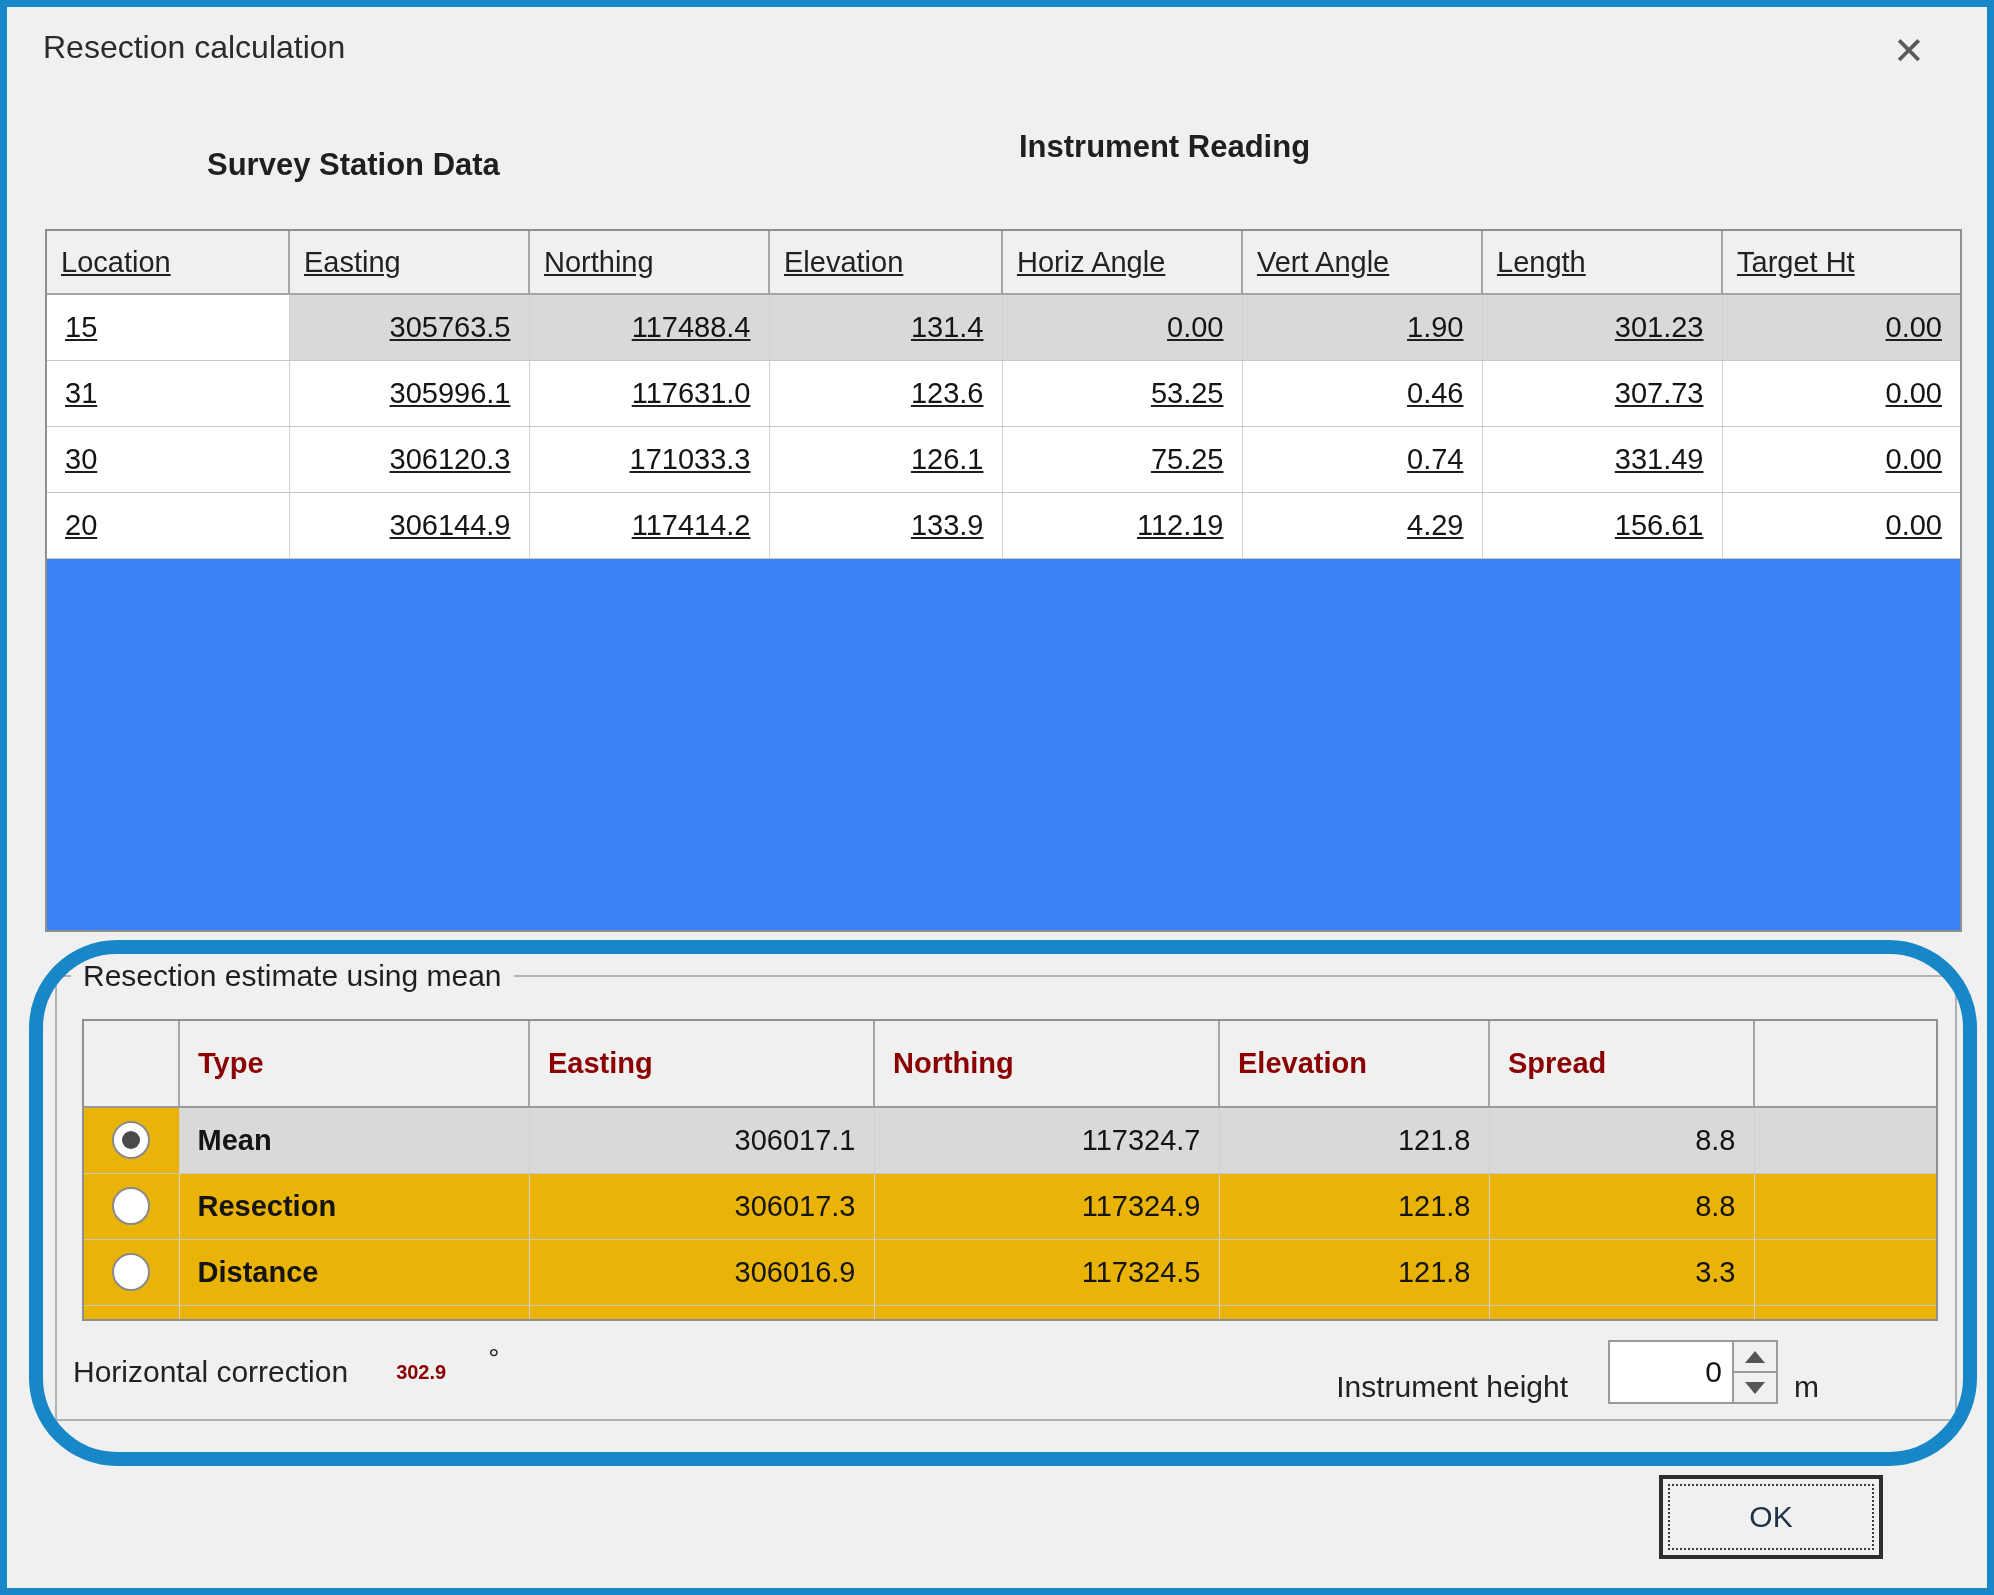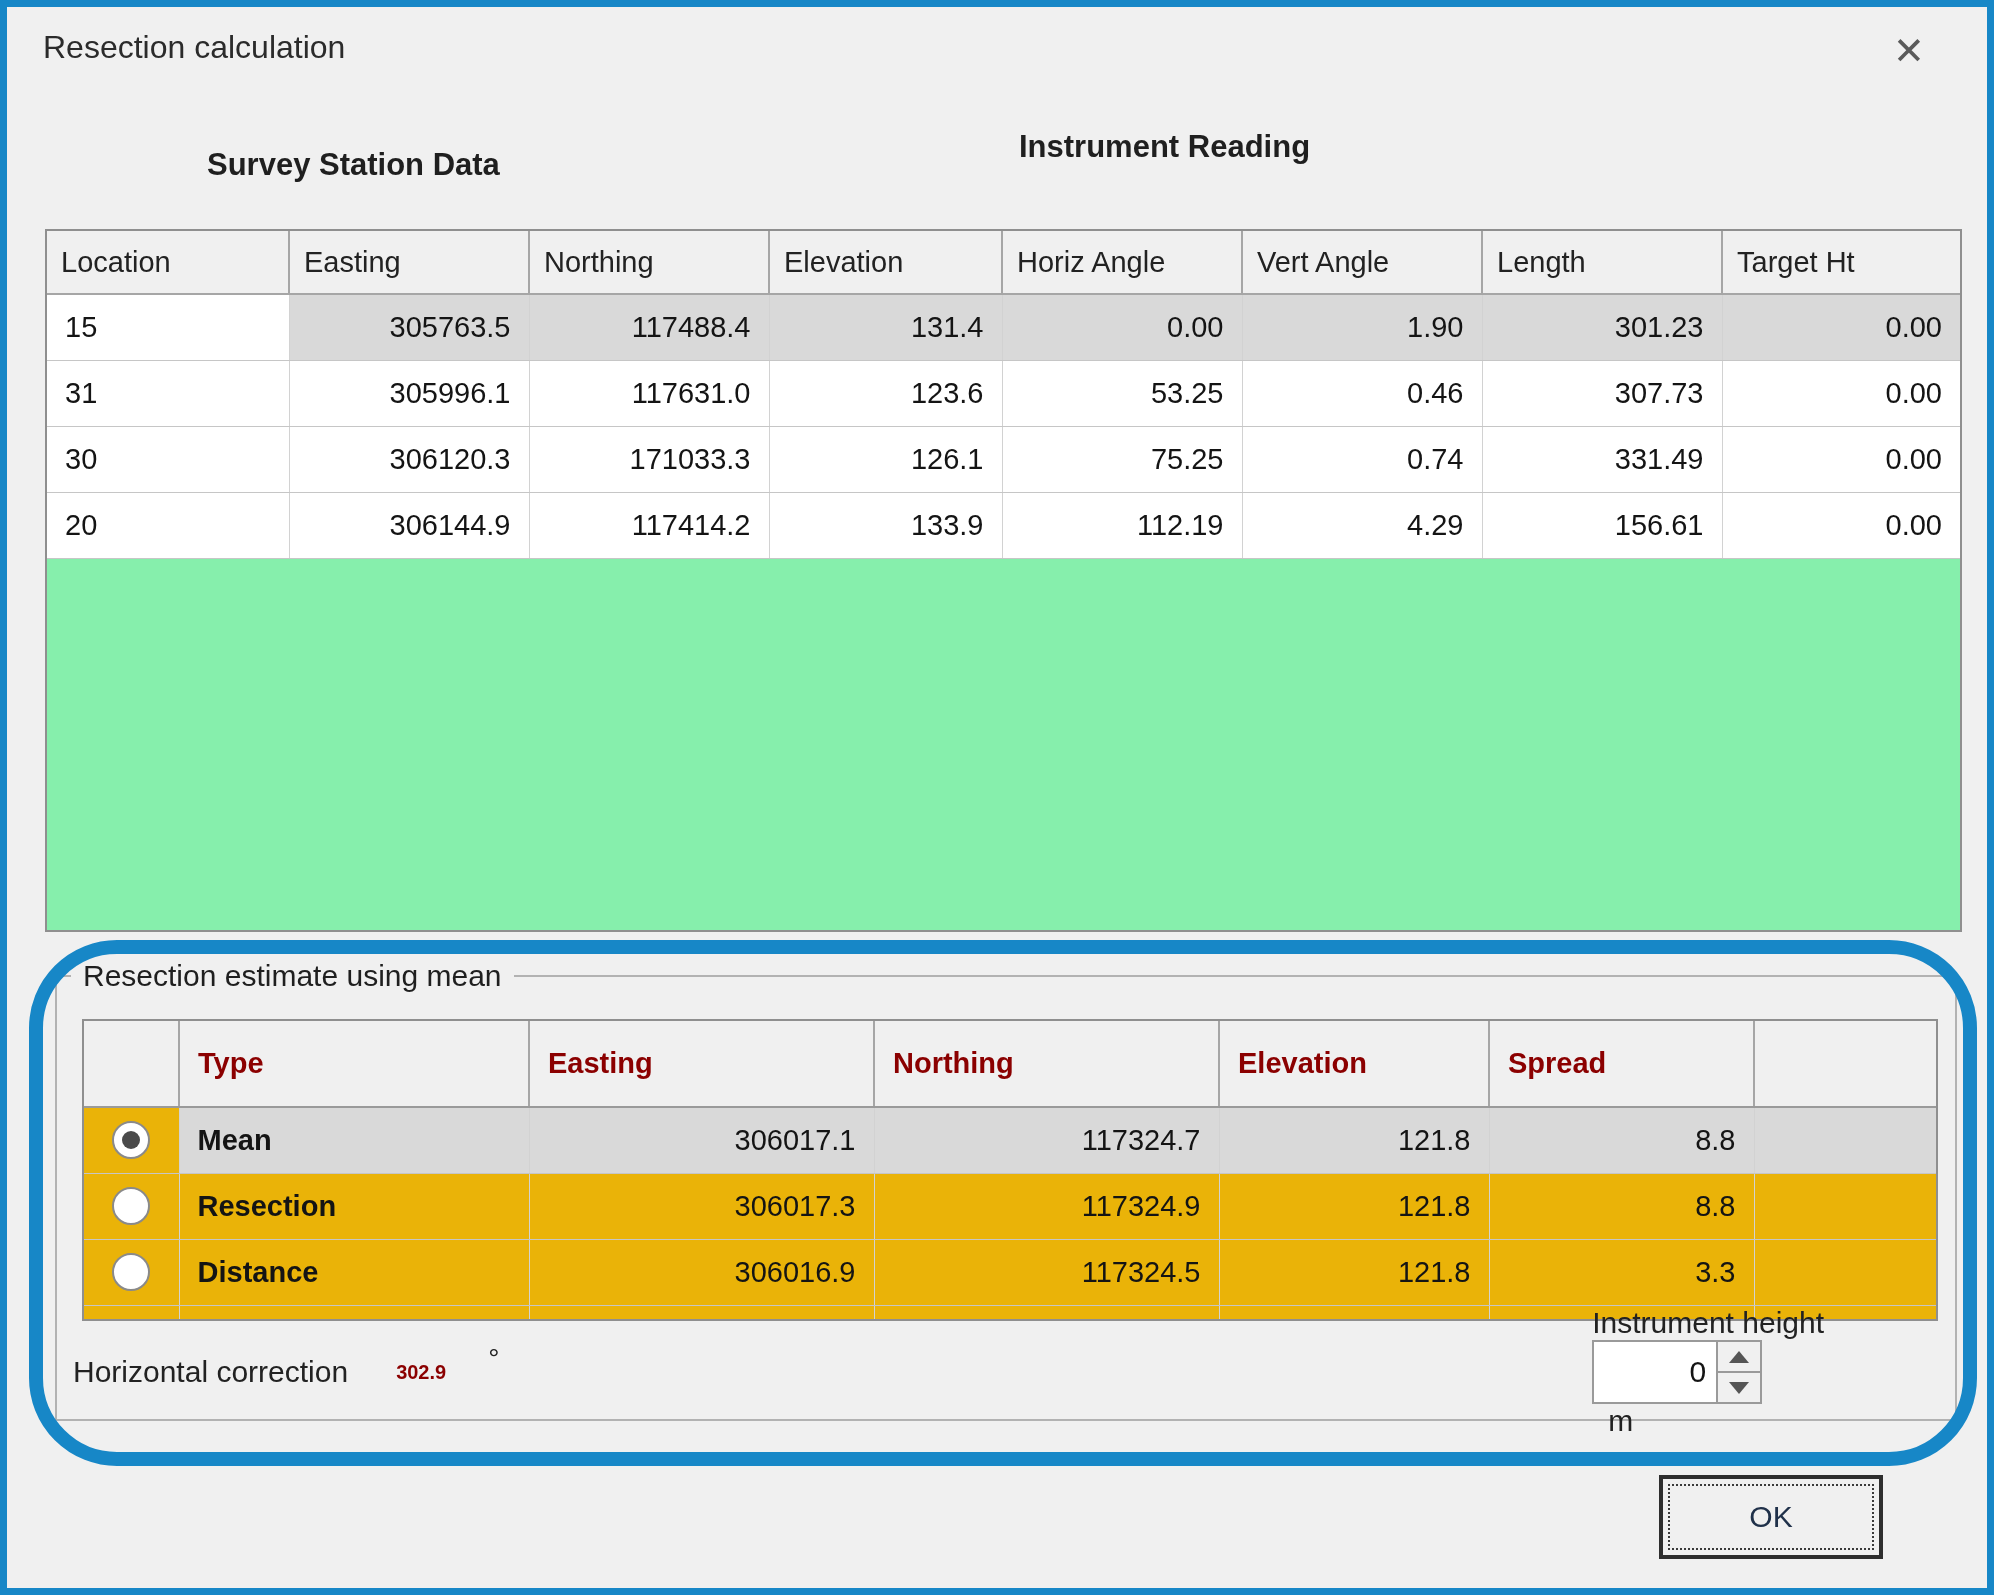--- a/index.html
+++ b/index.html
@@ -28,22 +28,23 @@
     cursor: default;
   }
   
   .sec-hdr { position: absolute; font-size: 31px; font-weight: bold; color: #1f1f1f; }
   .sec-hdr.survey { left: 200px; top: 140px; }
   .sec-hdr.instrument { left: 1012px; top: 122px; }
   
   .main-grid {
     position: absolute; left: 38px; top: 222px;
     width: 1917px; height: 703px;
-    background: #86efac;
+    background: #3b82f6;
     border: 2px solid #8f8f8f;
+    text-decoration: underline;
   }
   table { border-collapse: collapse; table-layout: fixed; width: 100%; }
   .main-grid table { font-size: 29px; }
   .main-grid th {
     height: 63px; background: #f0f0f0; font-weight: normal;
     text-align: left; padding: 0 14px; color: #222;
     border-right: 2px solid #a6a6a6; border-bottom: 2px solid #a6a6a6;
   }
   .main-grid th:last-child { border-right: none; }
   .main-grid td {
@@ -98,21 +99,21 @@
     border-radius: 50%; background: #4a4a4a;
   }
   
   .bottom-bar {
     position: absolute; left: 16px; right: 20px; bottom: 12px;
     height: 70px; display: flex; align-items: center;
   }
   .hc-label { font-size: 30px; color: #222; }
   .hc-value { font-size: 20px; font-weight: bold; color: #8b0000; margin-left: 48px; }
   .hc-unit  { font-size: 28px; color: #222; margin-left: 42px; align-self: flex-start; margin-top: 6px; }
-  .ih-group { margin-left: auto; display: flex; align-items: flex-start; margin-right: 71px; flex-direction: column; }
+  .ih-group { margin-left: auto; display: flex; align-items: flex-end; margin-right: 116px; }
   .ih-label { font-size: 30px; color: #222; margin-right: 40px; }
   .spinner { display: flex; height: 64px; border: 2px solid #9a9a9a; background: #ffffff; }
   .spin-input {
     width: 122px; height: 100%; border: none; outline: none;
     text-align: right; padding-right: 10px;
     font-size: 30px; font-family: "Liberation Sans", sans-serif; color: #141414;
   }
   .spin-btns { display: flex; flex-direction: column; width: 44px; border-left: 2px solid #9a9a9a; }
   .spin-btn {
     flex: 1; background: #f0f0f0;

